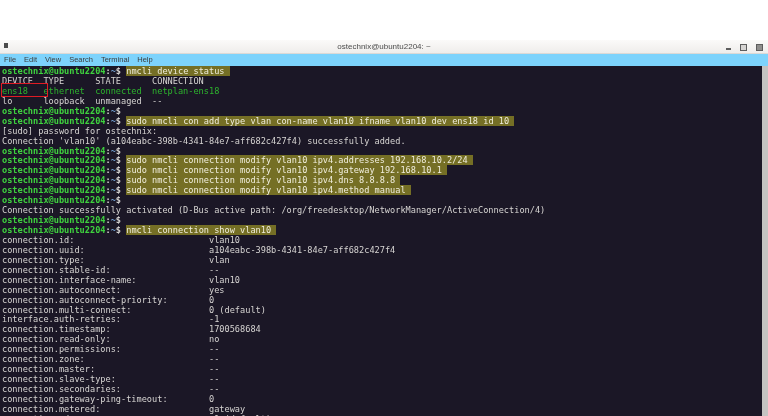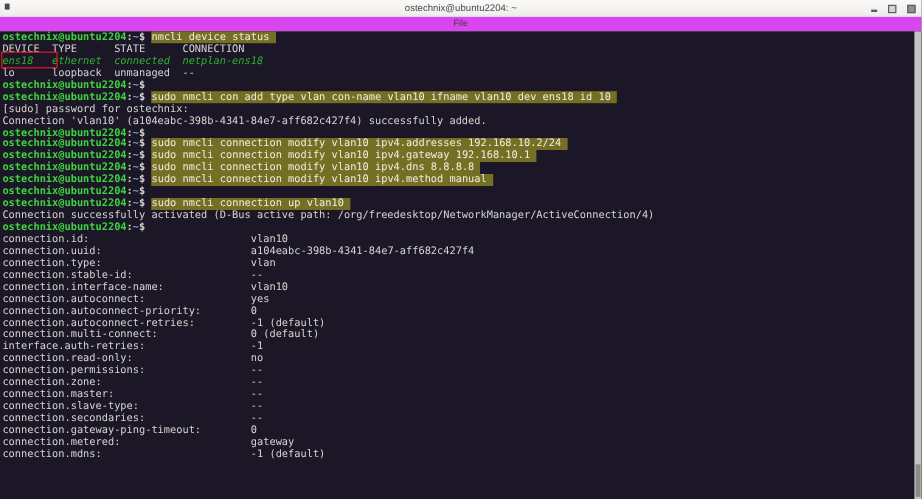--- a/index.html
+++ b/index.html
@@ -4,52 +4,53 @@
 <style>
   html,body{margin:0;padding:0;}
   body{
     width:768px;height:416px;overflow:hidden;background:#ffffff;
     font-family:"Liberation Sans",sans-serif;position:relative;
   }
   
   .titlebar{
     position:relative;height:13px;border-bottom:1px solid #dbd9d6;
     background:linear-gradient(#fbfaf9,#efedeb);
+    margin-top:40px;
   }
   .app-icon{
     position:absolute;left:4px;top:3px;width:4px;height:5px;background:#4a4a4a;
   }
   .win-title{
     display:block;text-align:center;line-height:14px;font-size:8px;color:#4c4c4c;
   }
   .controls{
     position:absolute;right:5px;top:0;height:14px;display:flex;align-items:center;gap:9px;
   }
   .ctrl{display:inline-block;}
   .ctrl.min{width:5px;height:2px;background:#5d5d5d;margin-top:3px;}
   .ctrl.max{width:5px;height:5px;border:1px solid #5d5d5d;background:#d6d4d2;}
   .ctrl.close{width:5px;height:5px;border:1px solid #5d5d5d;background:#8f8e8c;}
   .menubar{
-    height:12px;background:#d946ef;display:flex;align-items:center;
-    padding-left:0;font-size:7.5px;color:#3c3c3c;flex-direction:column;
+    height:12px;background:#7dd3fc;display:flex;align-items:center;
+    padding-left:0;font-size:7.5px;color:#3c3c3c;
   }
   .menu-item{padding:0 4px;line-height:12px;}
   
   .terminal{
     position:relative;width:768px;height:390px;background:var(--bg,#1b1726);
     box-sizing:border-box;padding:1px 0 0 2px;overflow:hidden;
     font-family:"DejaVu Sans Mono",monospace;font-size:8.6px;line-height:9.95px;
     color:var(--fg,#d6d4d2);
   }
   .line{white-space:pre;height:9.95px;}
   .u{color:var(--green-bold,#3fd23f);font-weight:bold;}
   .pw{color:var(--fg,#d6d4d2);font-weight:bold;}
   .pp{color:var(--blue,#729fcf);font-weight:bold;}
   .hl{background:var(--hl-bg,#756f25);color:var(--hl-fg,#f0eedd);}
-  .green{color:var(--green,#2db32d);font-style:italic;}
+  .green{color:var(--green,#2db32d);}
   .pname{display:inline-block;width:207px;}
   .redbox{
     position:absolute;left:1px;top:17px;width:45px;height:12px;
     border:1.5px solid var(--red,#e01b24);pointer-events:none;
   }
   .scrollbar{
     position:absolute;right:0;top:0;width:6px;height:390px;background:#c4c3c1;
   }
   .thumb{
     position:absolute;right:1px;bottom:2px;width:4px;height:27px;background:#8b8a87;
@@ -85,33 +86,33 @@
         <div class="line"><span class="u">ostechnix@ubuntu2204</span><span class="pw">:</span><span class="pp">~</span><span class="pw">$ </span></div>
         <div class="line"><span class="u">ostechnix@ubuntu2204</span><span class="pw">:</span><span class="pp">~</span><span class="pw">$ </span><span class="hl">sudo nmcli con add type vlan con-name vlan10 ifname vlan10 dev ens18 id 10 </span></div>
         <div class="line"><span>[sudo] password for ostechnix:</span></div>
         <div class="line"><span>Connection 'vlan10' (a104eabc-398b-4341-84e7-aff682c427f4) successfully added.</span></div>
         <div class="line"><span class="u">ostechnix@ubuntu2204</span><span class="pw">:</span><span class="pp">~</span><span class="pw">$ </span></div>
         <div class="line"><span class="u">ostechnix@ubuntu2204</span><span class="pw">:</span><span class="pp">~</span><span class="pw">$ </span><span class="hl">sudo nmcli connection modify vlan10 ipv4.addresses 192.168.10.2/24 </span></div>
         <div class="line"><span class="u">ostechnix@ubuntu2204</span><span class="pw">:</span><span class="pp">~</span><span class="pw">$ </span><span class="hl">sudo nmcli connection modify vlan10 ipv4.gateway 192.168.10.1 </span></div>
         <div class="line"><span class="u">ostechnix@ubuntu2204</span><span class="pw">:</span><span class="pp">~</span><span class="pw">$ </span><span class="hl">sudo nmcli connection modify vlan10 ipv4.dns 8.8.8.8 </span></div>
         <div class="line"><span class="u">ostechnix@ubuntu2204</span><span class="pw">:</span><span class="pp">~</span><span class="pw">$ </span><span class="hl">sudo nmcli connection modify vlan10 ipv4.method manual </span></div>
         <div class="line"><span class="u">ostechnix@ubuntu2204</span><span class="pw">:</span><span class="pp">~</span><span class="pw">$ </span></div>
-        <div class="line"><span class="u">ostechnix@ubuntu2204</span><span class="pw">:</span><span class="pp">~</span><span class="pw">$ </span><span class="hl">sudo nmcli connection up vlan10 </span></div>
         <div class="line"><span>Connection successfully activated (D-Bus active path: /org/freedesktop/NetworkManager/ActiveConnection/4)</span></div>
         <div class="line"><span class="u">ostechnix@ubuntu2204</span><span class="pw">:</span><span class="pp">~</span><span class="pw">$ </span></div>
+        <div class="line"><span class="u">ostechnix@ubuntu2204</span><span class="pw">:</span><span class="pp">~</span><span class="pw">$ </span><span class="hl">nmcli connection show vlan10 </span></div>
         <div class="line"><span class="pname">connection.id:</span><span>vlan10</span></div>
         <div class="line"><span class="pname">connection.uuid:</span><span>a104eabc-398b-4341-84e7-aff682c427f4</span></div>
         <div class="line"><span class="pname">connection.type:</span><span>vlan</span></div>
         <div class="line"><span class="pname">connection.stable-id:</span><span>--</span></div>
         <div class="line"><span class="pname">connection.interface-name:</span><span>vlan10</span></div>
         <div class="line"><span class="pname">connection.autoconnect:</span><span>yes</span></div>
         <div class="line"><span class="pname">connection.autoconnect-priority:</span><span>0</span></div>
-        <div class="line"><span class="pname">connection.autoconnect-retries:</span><span>-1 (default)</span></div>
         <div class="line"><span class="pname">connection.multi-connect:</span><span>0 (default)</span></div>
         <div class="line"><span class="pname">interface.auth-retries:</span><span>-1</span></div>
+        <div class="line"><span class="pname">connection.timestamp:</span><span>1700568684</span></div>
         <div class="line"><span class="pname">connection.read-only:</span><span>no</span></div>
         <div class="line"><span class="pname">connection.permissions:</span><span>--</span></div>
         <div class="line"><span class="pname">connection.zone:</span><span>--</span></div>
         <div class="line"><span class="pname">connection.master:</span><span>--</span></div>
         <div class="line"><span class="pname">connection.slave-type:</span><span>--</span></div>
         <div class="line"><span class="pname">connection.secondaries:</span><span>--</span></div>
         <div class="line"><span class="pname">connection.gateway-ping-timeout:</span><span>0</span></div>
         <div class="line"><span class="pname">connection.metered:</span><span>gateway</span></div>
         <div class="line"><span class="pname">connection.mdns:</span><span>-1 (default)</span></div>
       </div>

